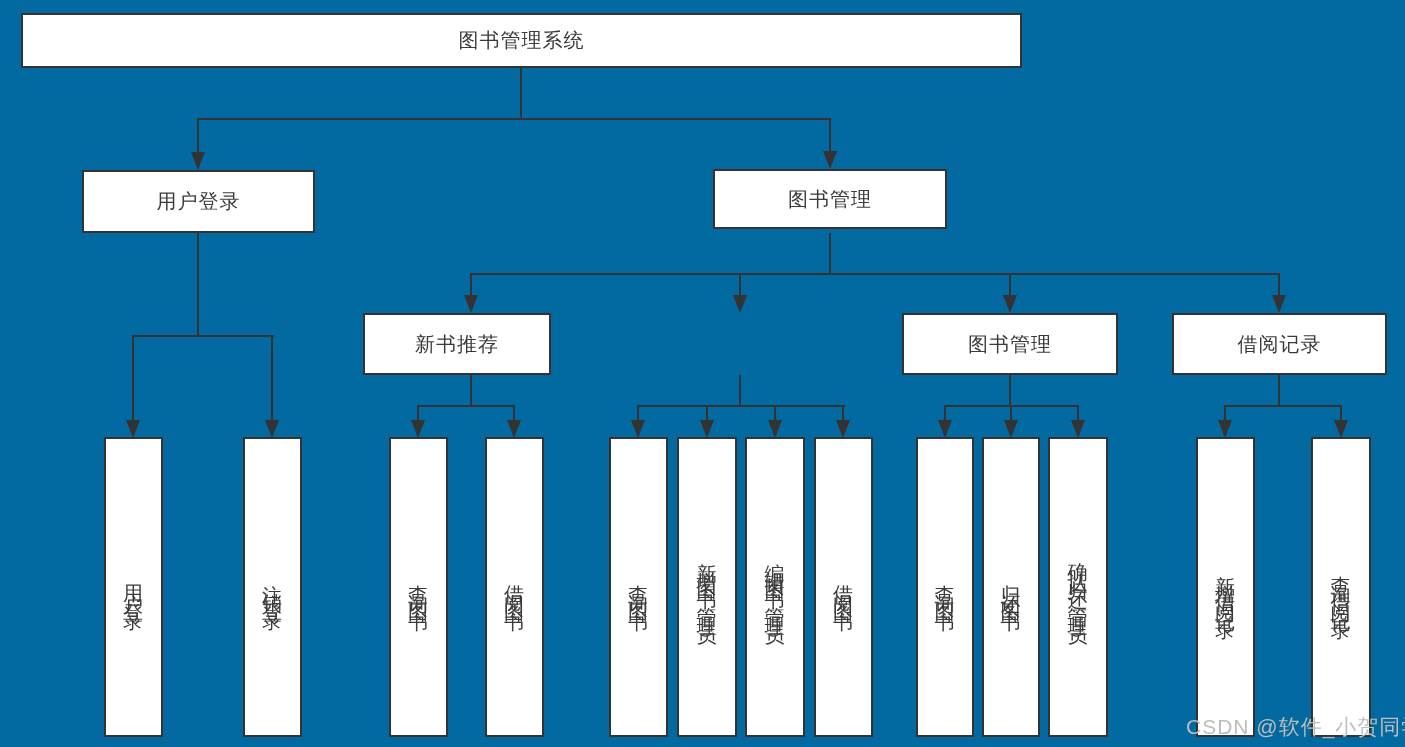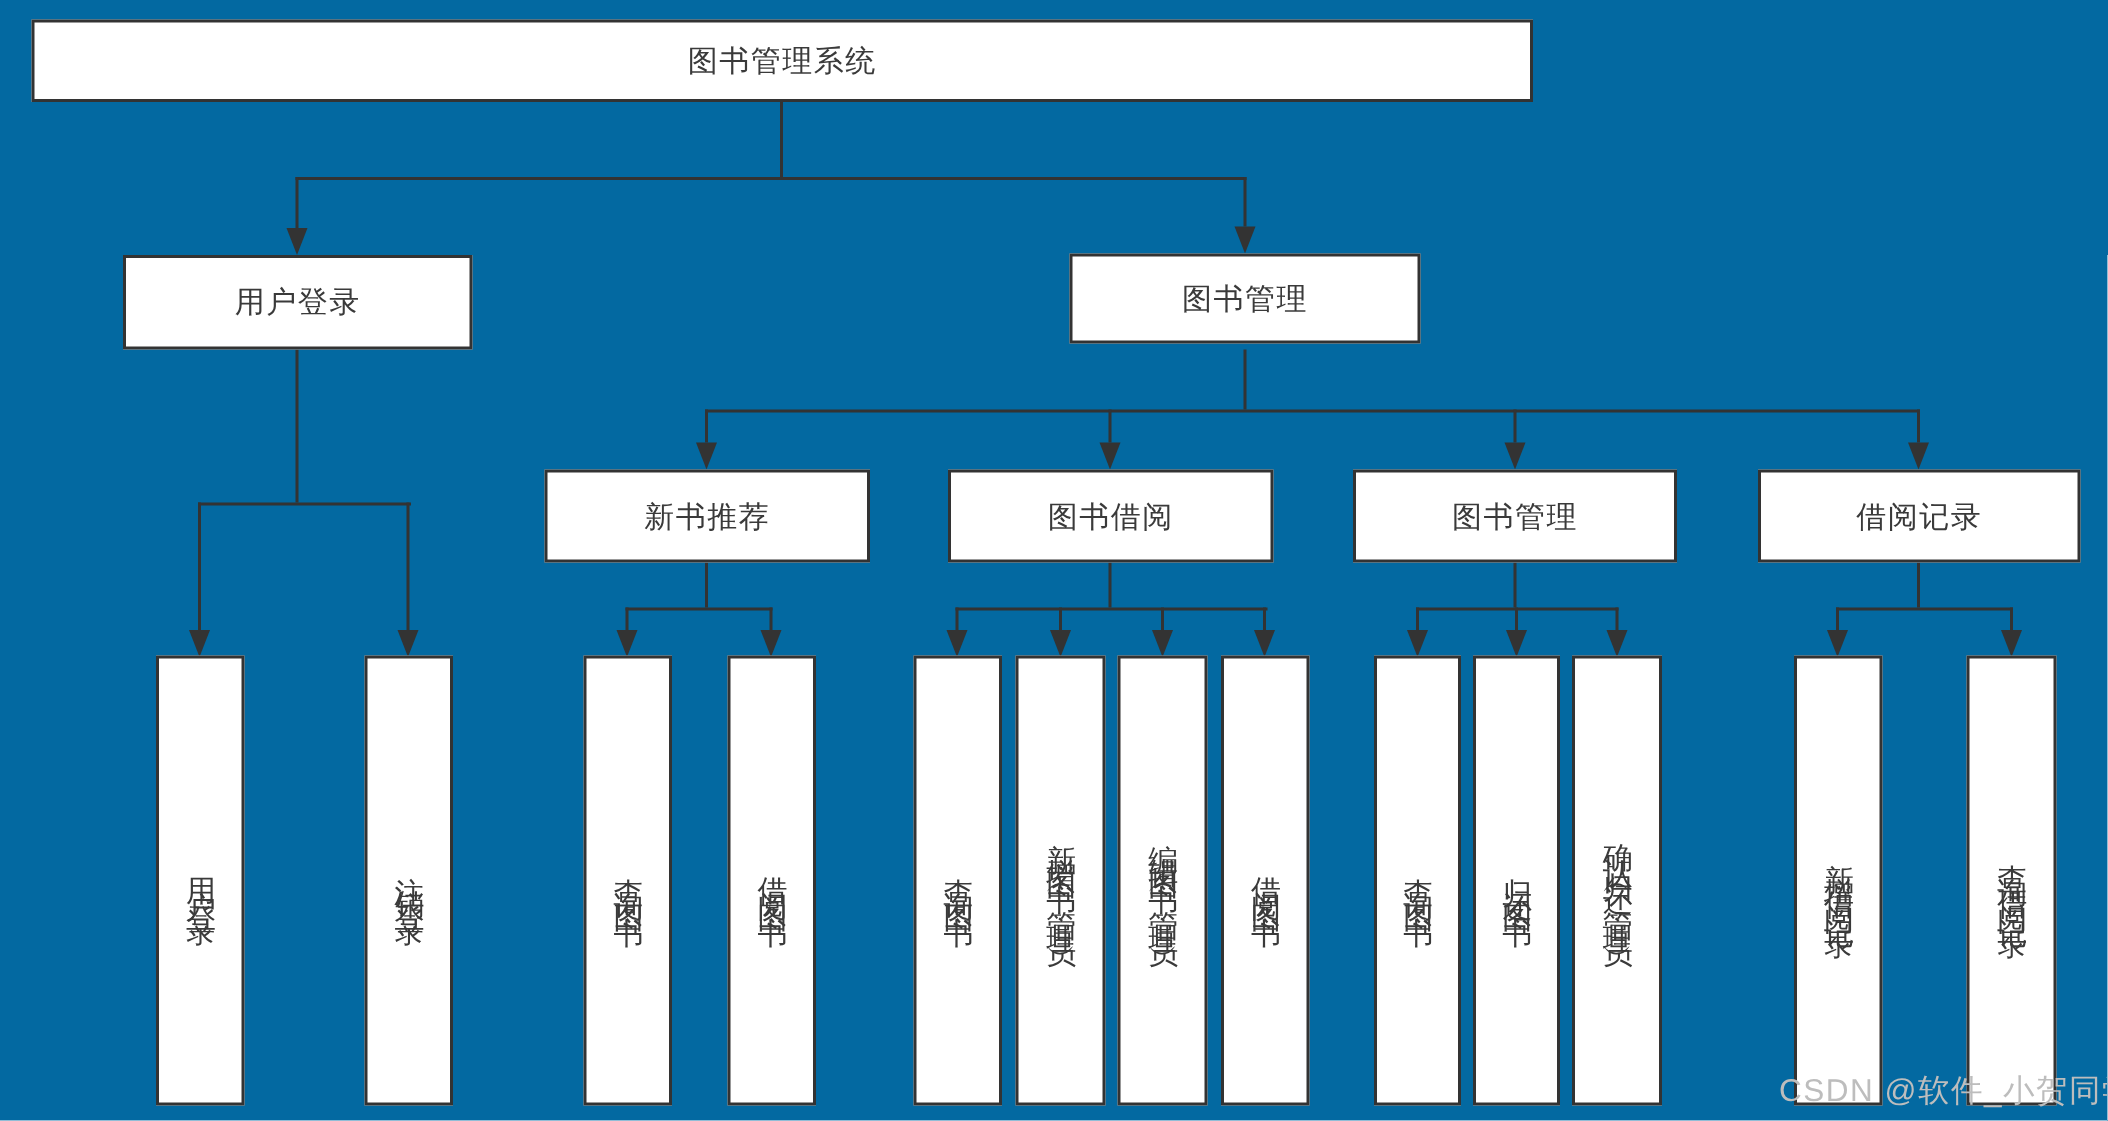--- a/index.html
+++ b/index.html
@@ -61,25 +61,22 @@
   <div class="hl" style="left:470px;top:273px;width:810px;"></div>
   <div class="vl" style="left:470px;top:273px;height:22px;"></div>
   <div class="arr" style="left:464px;top:295px;"></div>
   <div class="vl" style="left:739px;top:273px;height:22px;"></div>
   <div class="arr" style="left:733px;top:295px;"></div>
   <div class="vl" style="left:1009px;top:273px;height:22px;"></div>
   <div class="arr" style="left:1003px;top:295px;"></div>
   <div class="vl" style="left:1278px;top:273px;height:22px;"></div>
   <div class="arr" style="left:1272px;top:295px;"></div>
 
-  <div class="box" style="left:363px;top:313px;width:217px;height:62px;">
+  <div class="box" style="left:363px;top:313px;width:188px;height:62px;">
     <span class="label">新书推荐</span>
-  </div>
-  <div class="box" style="left:632px;top:313px;width:217px;height:62px;">
-    <span class="label">图书借阅</span>
   </div>
   <div class="box" style="left:902px;top:313px;width:216px;height:62px;">
     <span class="label">图书管理</span>
   </div>
   <div class="box" style="left:1172px;top:313px;width:215px;height:62px;">
     <span class="label">借阅记录</span>
   </div>
 
   <div class="vl" style="left:470px;top:375px;height:30px;"></div>
   <div class="hl" style="left:417px;top:405px;width:98px;"></div>

